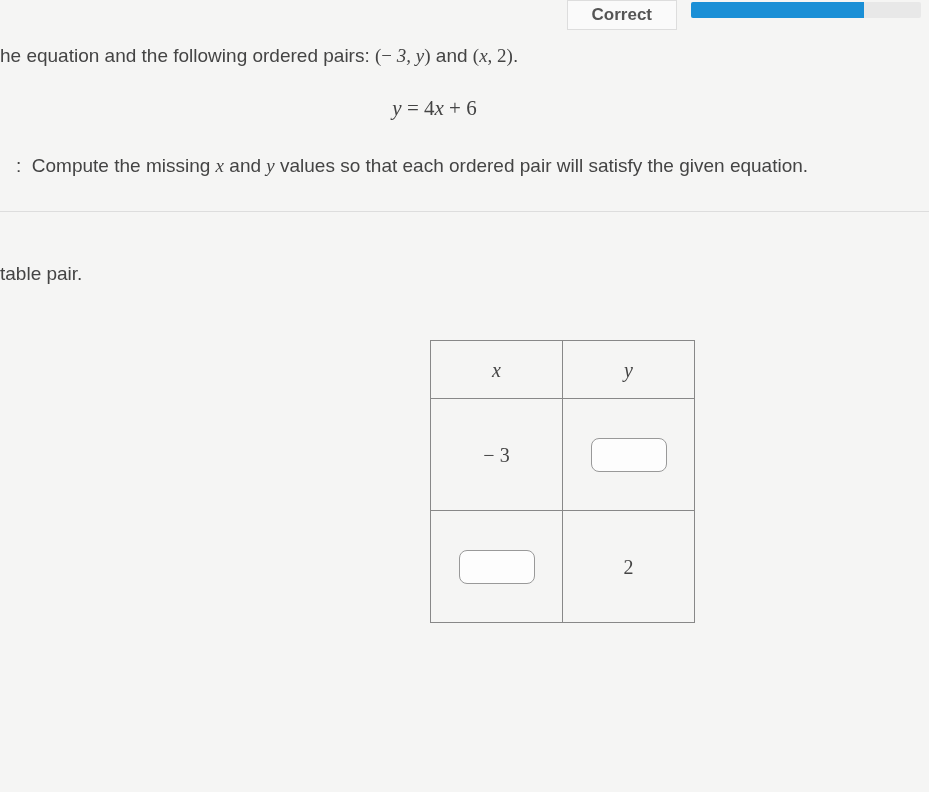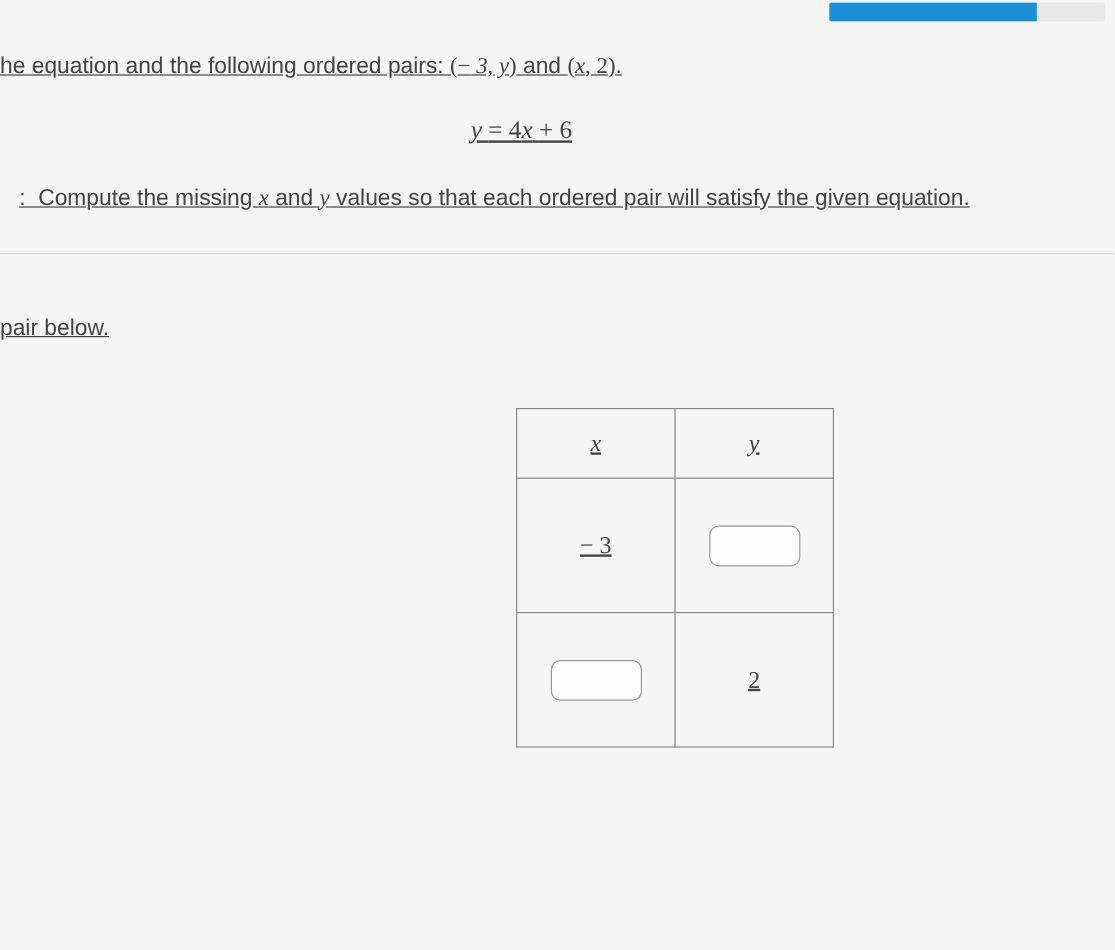--- a/index.html
+++ b/index.html
@@ -48,21 +48,20 @@
       height: 100%;
       background: #1a8fd6;
       width: 75%;
     }
     .content {
       padding-top: 42px;
       padding-left: 0;
       font-size: 19px;
       color: #444;
       line-height: 1.5;
-      text-decoration: underline;
     }
     .line-intro {
       padding-left: 0;
       margin-bottom: 22px;
       font-size: 19px;
     }
     .equation {
       text-align: center;
       font-family: 'Times New Roman', serif;
       font-size: 21px;
@@ -127,36 +126,37 @@
       font-family: 'Times New Roman', serif;
     }
     .minus {
       font-style: normal;
     }
   </style>
 </head>
 <body>
 
 <div class="header-bar">
+  <div class="status-box">Correct</div>
   <div class="progress-container">
     <div class="progress-fill"></div>
   </div>
 </div>
 
 <div class="content">
 
   <div class="line-intro">he equation and the following ordered pairs: <span class="math-plain">(</span><span class="math-italic"><span class="minus">−</span> 3, y</span><span class="math-plain">)</span> and <span class="math-plain">(</span><span class="math-italic">x</span><span class="math-plain">, 2)</span>.</div>
 
   <div class="equation"><span>y</span> <span class="plain">= 4</span><span>x</span> <span class="plain">+ 6</span></div>
 
   <div class="instruction">:&nbsp;&nbsp;Compute the missing <span class="math-italic">x</span> and <span class="math-italic">y</span> values so that each ordered pair will satisfy the given equation.</div>
 
   <div class="divider"></div>
 
-  <div class="table-label"> pair below.</div>
+  <div class="table-label"> table pair.</div>
 
   <table class="value-table">
     <tbody>
         <tr>
       <th>x</th>
       <th>y</th>
     </tr>
     <tr>
       <td><span>− 3</span></td>
       <td>

